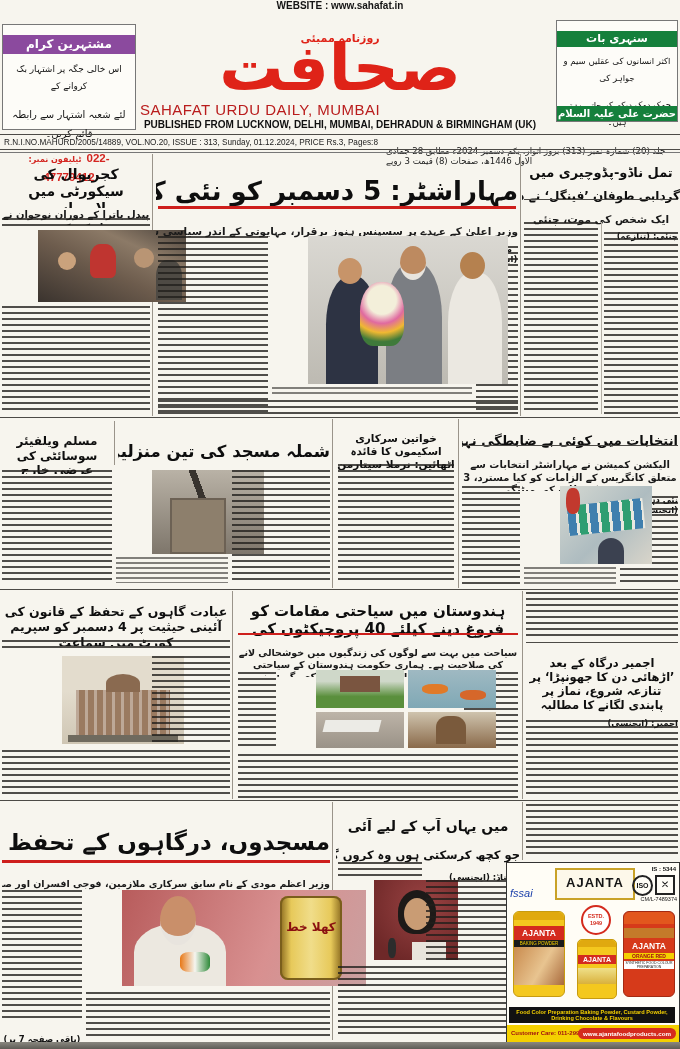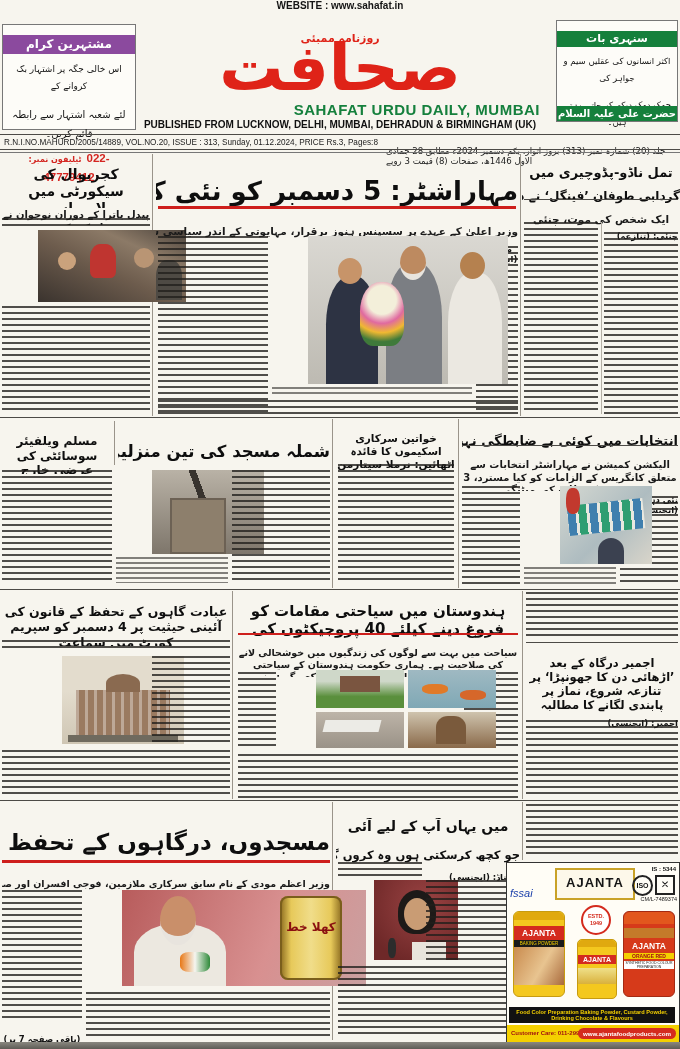--- a/index.html
+++ b/index.html
@@ -30,21 +30,21 @@
     <div class="rtl" style="font-size:9px;text-align:center;margin-top:7px;line-height:1.9;">اس خالی جگہ پر اشتہار بک کروانے کے</div>
     <div class="rtl" style="font-size:10px;text-align:center;line-height:1.9;">لئے شعبہ اشتہار سے رابطہ قائم کریں۔</div>
     <div style="text-align:center;margin-top:4px;">
       <span class="rtl" style="color:#d42520;font-size:8px;font-weight:bold;">ٹیلیفون نمبر:</span>
       <span style="color:#d42520;font-size:11.5px;font-weight:bold;font-family:'Liberation Sans',sans-serif;">022-47779412</span>
     </div>
   </div>
 
   <div class="abs rtl" style="left:170px;top:18px;width:340px;text-align:center;color:#df2318;font-size:64px;font-weight:bold;line-height:1.25;">صحافت</div>
   <div class="abs rtl" style="left:190px;top:22px;width:300px;text-align:center;color:#df2318;font-size:11px;font-weight:bold;">روزنامہ ممبئی</div>
-  <div class="abs" style="left:140px;top:101px;width:400px;text-align:right;color:#15803d;font-size:15px;font-weight:bold;letter-spacing:.5px;font-family:'Liberation Sans',sans-serif;">SAHAFAT URDU DAILY, MUMBAI</div>
+  <div class="abs" style="left:140px;top:101px;width:400px;text-align:left;color:#b91c1c;font-size:15px;font-weight:normal;letter-spacing:.5px;font-family:'Liberation Sans',sans-serif;">SAHAFAT URDU DAILY, MUMBAI</div>
   <div class="abs" style="left:90px;top:119px;width:500px;text-align:center;color:#101010;font-size:10px;font-weight:bold;font-family:'Liberation Sans',sans-serif;">PUBLISHED FROM LUCKNOW, DELHI, MUMBAI, DEHRADUN &amp; BIRMINGHAM (UK)</div>
 
   <div class="abs" style="left:556px;top:20px;width:120px;height:100px;border:1px solid #777;background:#fdfcf8;">
     <div class="rtl" style="background:#15803c;color:#fff;font-weight:bold;font-size:11px;text-align:center;height:16px;line-height:16px;">سنہری بات</div>
     <div class="rtl" style="font-size:8.5px;text-align:center;margin-top:6px;line-height:2.0;">اکثر انسانوں کی عقلیں سیم و جواہر کی</div>
     <div class="rtl" style="font-size:8.5px;text-align:center;line-height:2.0;">چمک دمک دیکھ کر جاتی رہتی ہیں۔</div>
     <div class="rtl" style="position:absolute;left:0;bottom:0;width:100%;background:#15803c;color:#fff;font-weight:bold;font-size:10px;text-align:center;height:15px;line-height:15px;">حضرت علی علیہ السلام</div>
   </div>
 
   <div class="hr" style="left:0;top:134px;width:680px;"></div>

